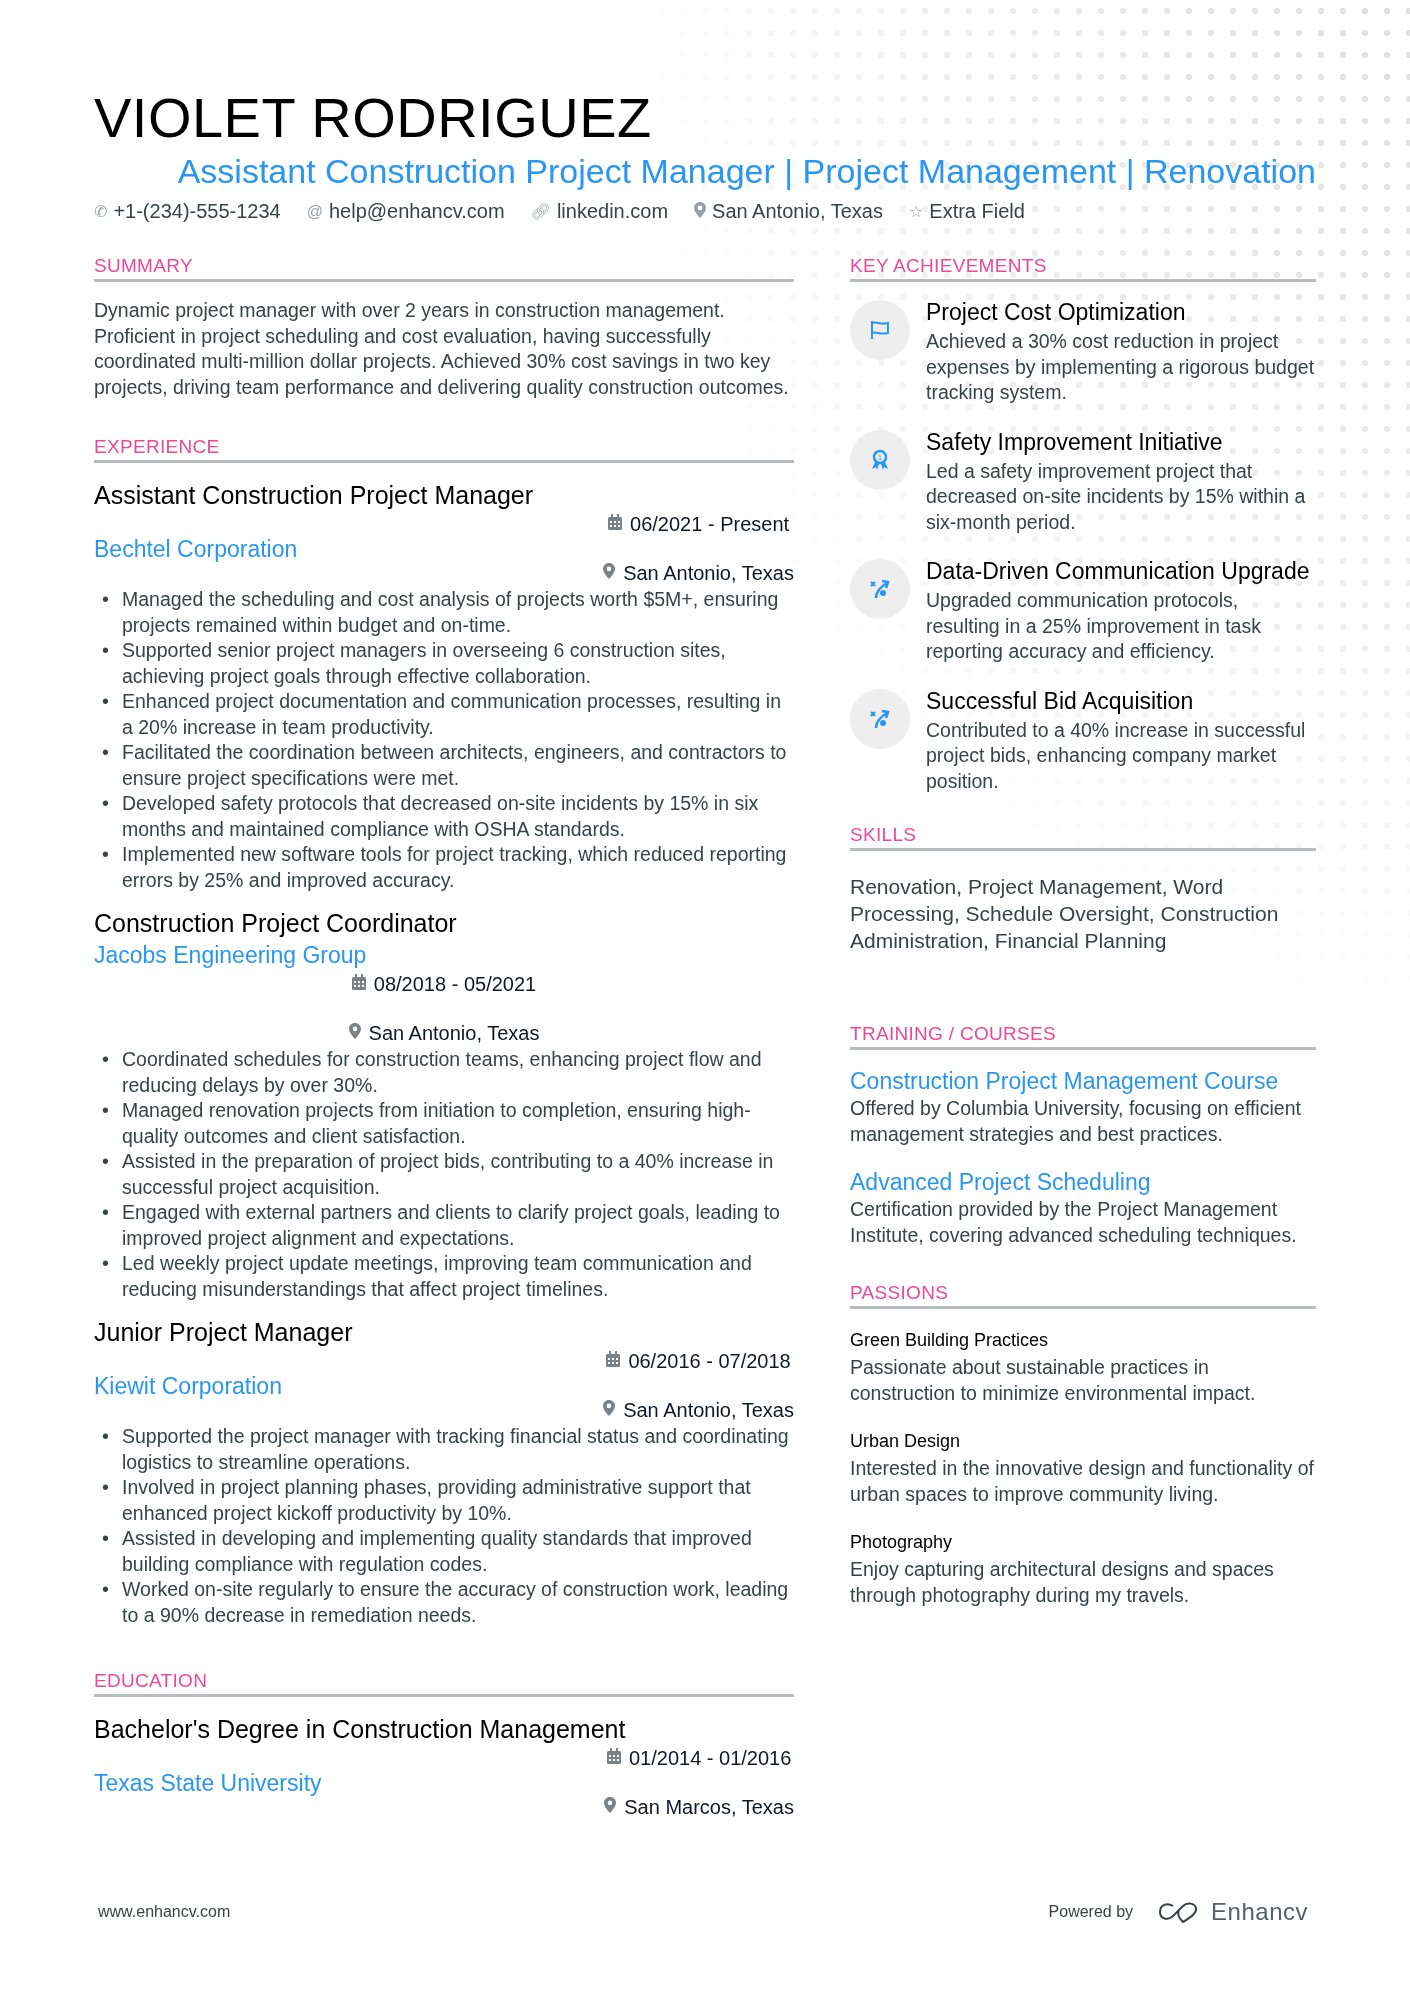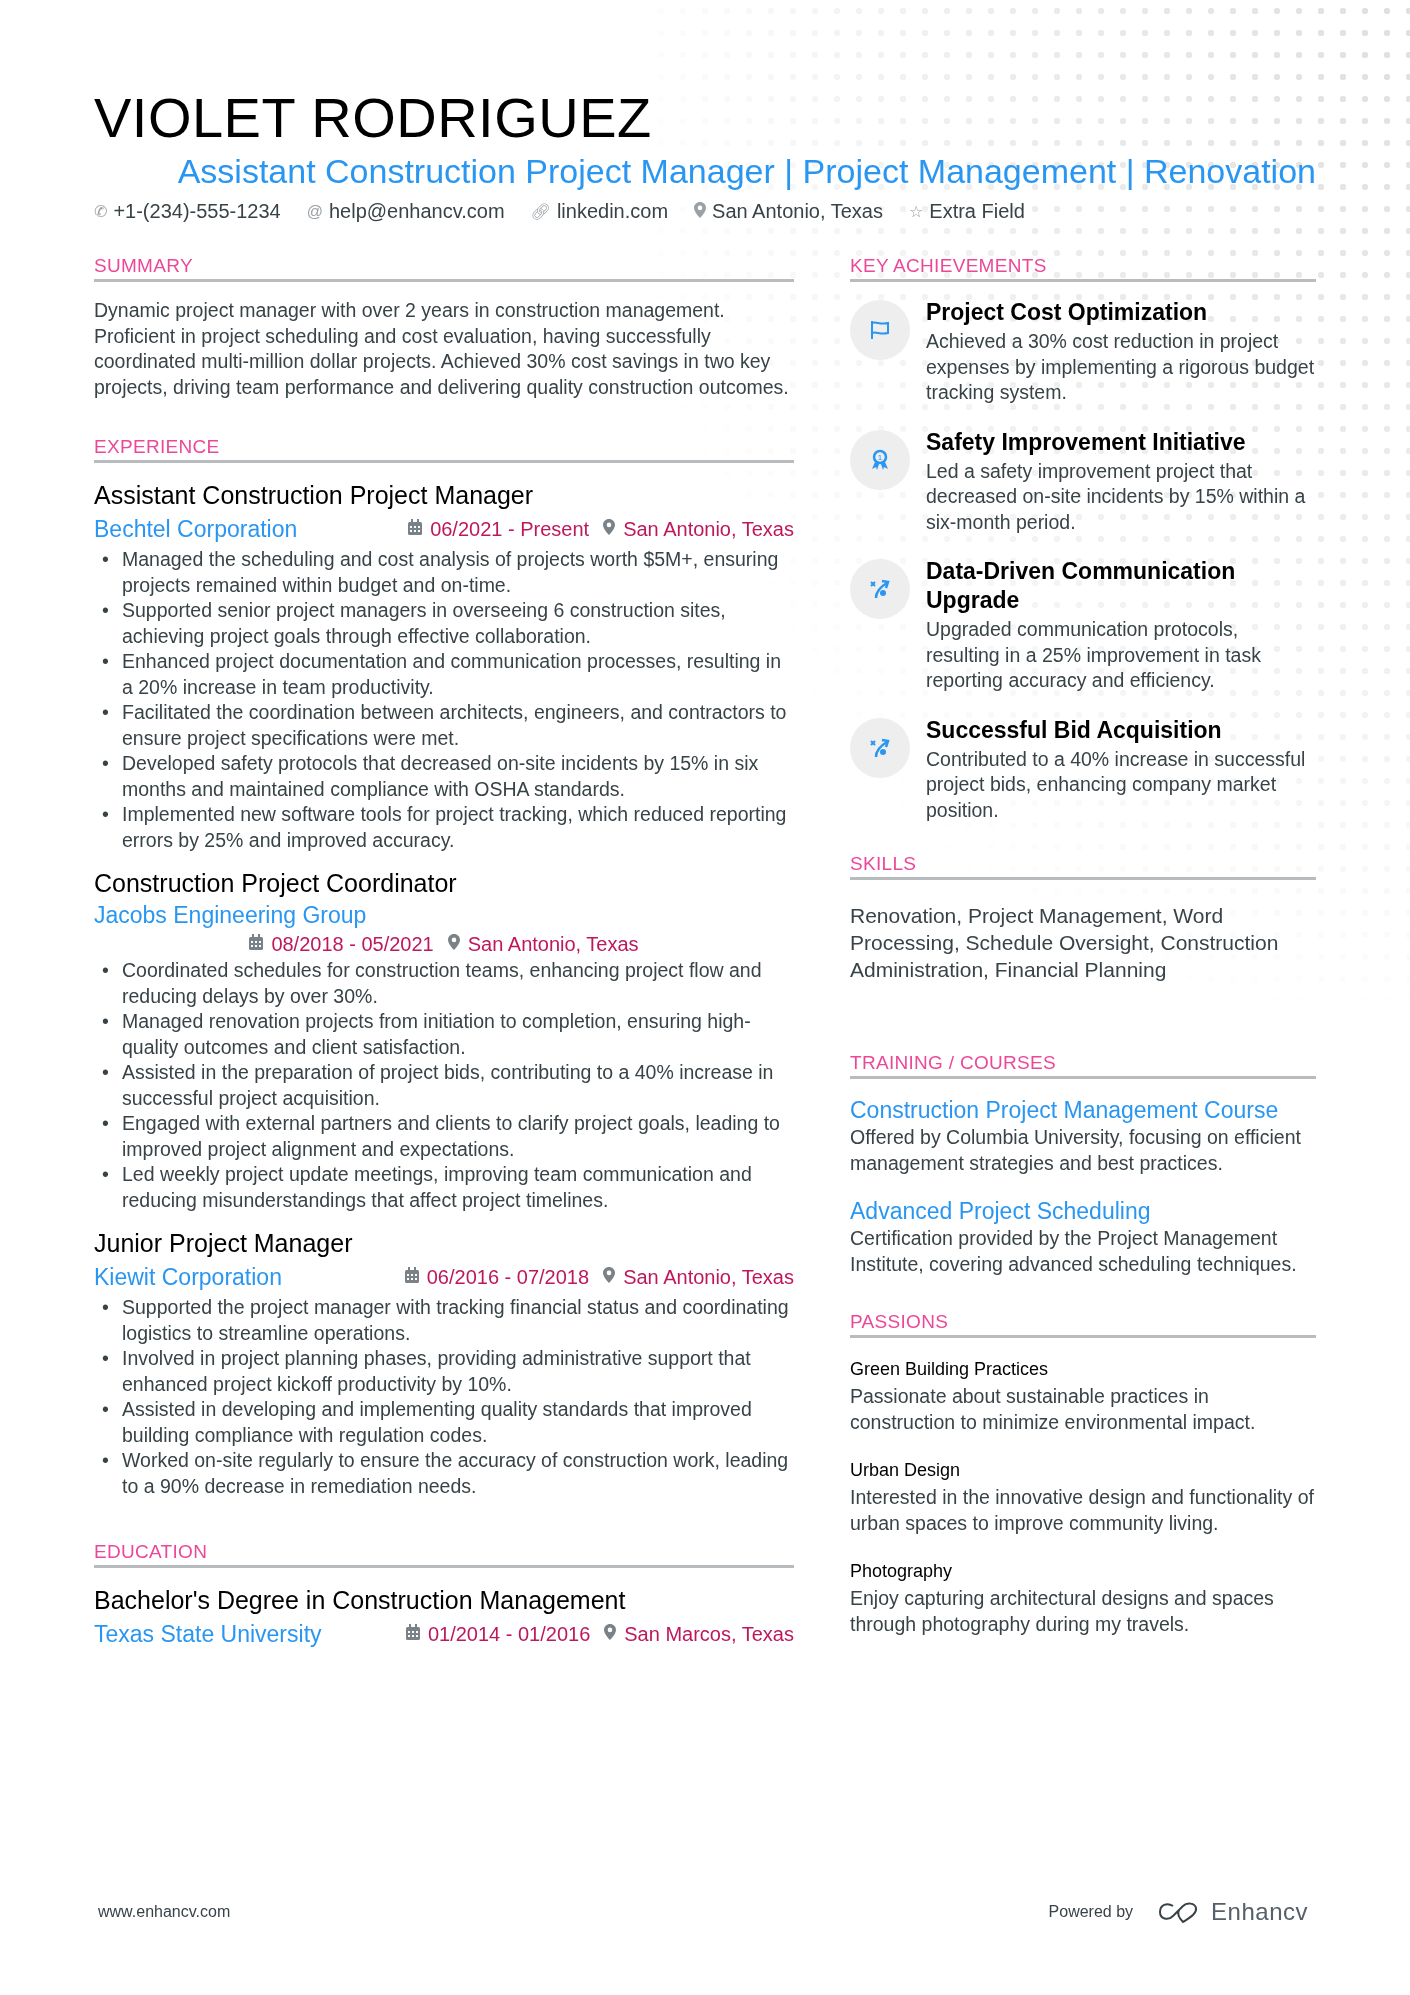--- a/index.html
+++ b/index.html
@@ -31,32 +31,32 @@
   .sec-title {
     font-size: 19px; color: #ec4899; text-transform: uppercase; letter-spacing: 0.3px;
     border-bottom: 3px solid #b8bcbe; padding-bottom: 2px; margin-bottom: 16px;
   }
   .section { margin-bottom: 36px; }
   .body-text { font-size: 19.5px; line-height: 25.5px; color: #384347; }
   .role { font-size: 25px; color: #000; line-height: 32px; margin-top: 6px; }
   .meta-row { display: flex; align-items: center; justify-content: space-between; margin-top: 2px; }
   .meta-row.left-align { justify-content: center; gap: 30px; }
   .company { font-size: 23px; color: #2996f2; line-height: 32px; }
-  .meta { display: flex; align-items: center; gap: 14px; font-size: 20px; color: #be185d; }
+  .meta { display: flex; align-items: center; gap: 26px; font-size: 20px; color: #0f172a; flex-direction: column; }
   .meta span.item { display: flex; align-items: center; gap: 8px; }
   .meta .ic { color: #7a8287; font-size: 17px; }
   ul.bullets { list-style: none; margin-top: 2px; margin-bottom: 14px; }
   ul.bullets li { position: relative; padding-left: 28px; font-size: 19.5px; line-height: 25.5px; color: #384347; }
   ul.bullets li::before { content: "•"; position: absolute; left: 8px; top: 0; color: #384347; }
   .ach { display: flex; gap: 16px; margin-bottom: 22px; }
   .ach-icon {
     width: 60px; height: 60px; border-radius: 50%; background: #eeeeef; flex-shrink: 0;
     display: flex; align-items: center; justify-content: center; color: #2996f2; margin-top: 2px;
   }
-  .ach-title { font-size: 23px; color: #000; line-height: 29px; font-weight: bold; }
+  .ach-title { font-size: 23px; color: #000; line-height: 29px; }
   .ach-desc { font-size: 19.5px; line-height: 25.5px; color: #384347; margin-top: 2px; }
   .course-title { font-size: 23px; color: #2996f2; line-height: 30px; }
   .course { margin-bottom: 20px; }
   .passion-title { font-size: 18px; color: #000; line-height: 30px; }
   .passion { margin-bottom: 20px; }
   .footer {
     position: absolute; left: 98px; right: 102px; top: 1898px; display: flex; justify-content: space-between;
     align-items: center; font-size: 16px; color: #384347; z-index: 1;
   }
   .powered { display: flex; align-items: center; gap: 24px; }

